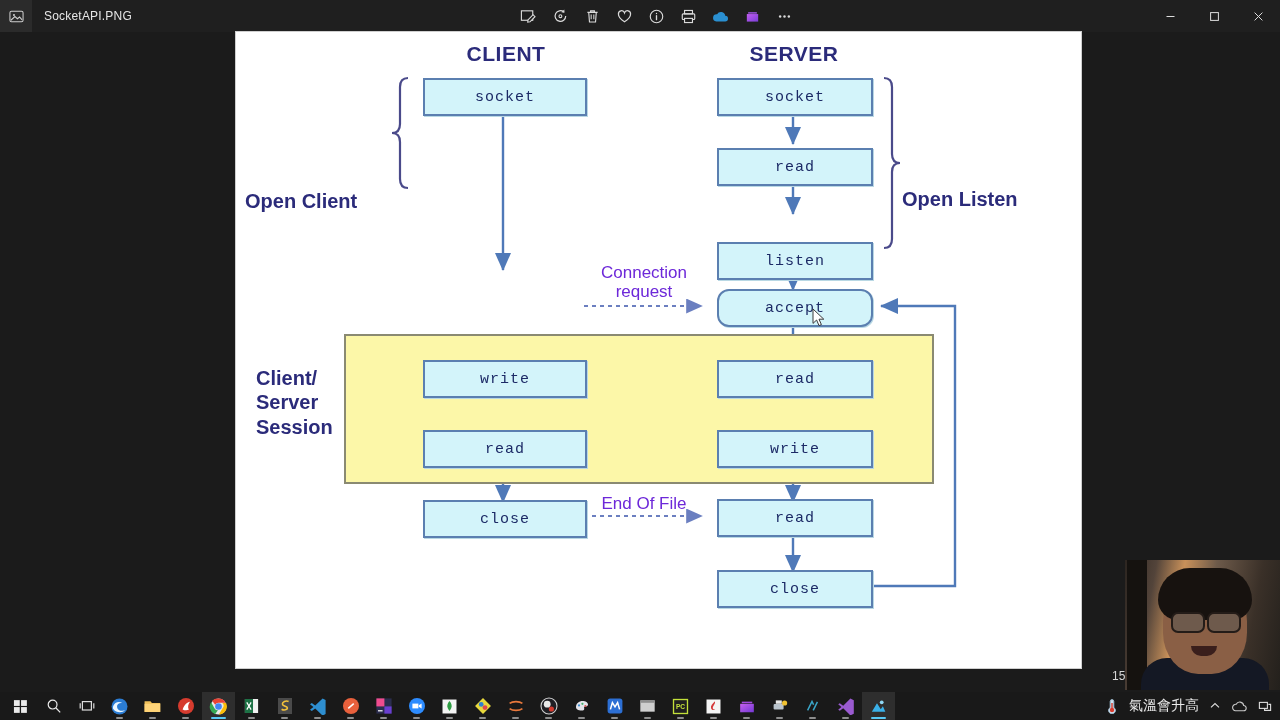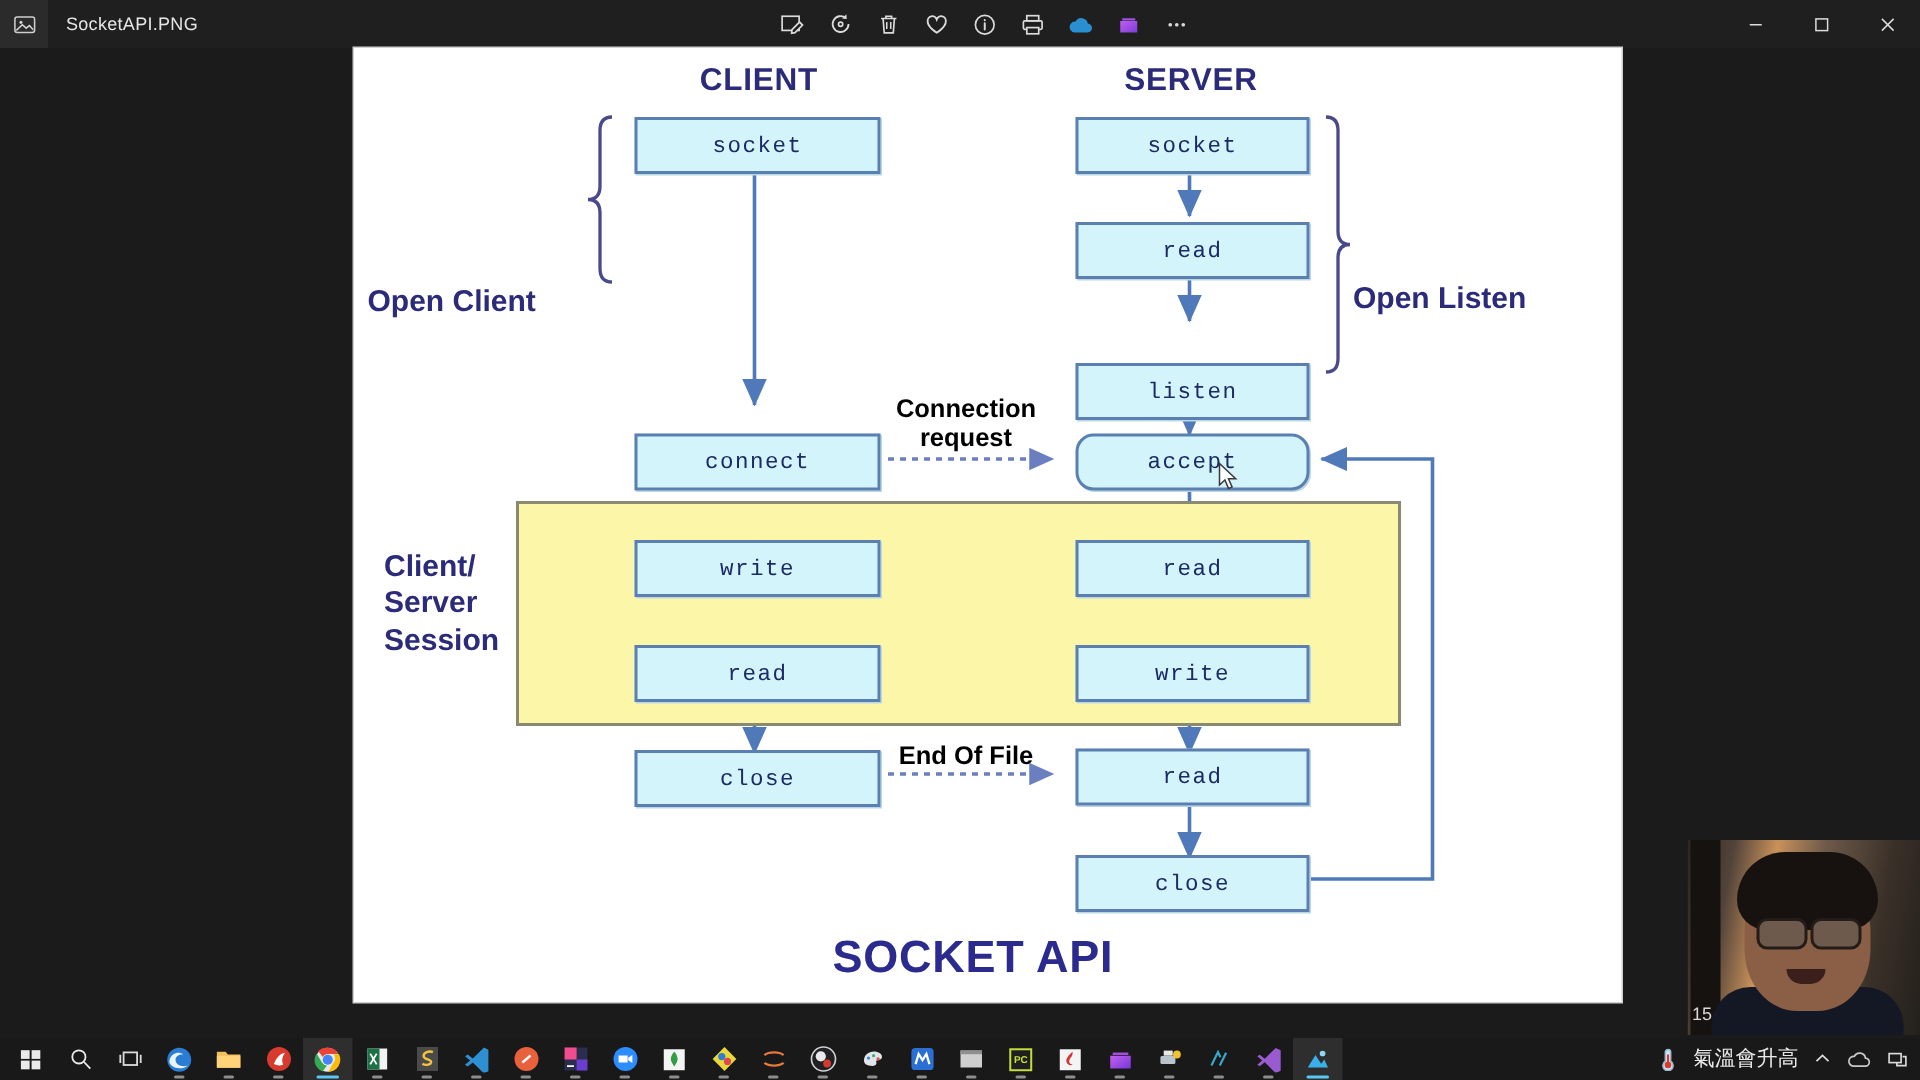--- a/index.html
+++ b/index.html
@@ -30,40 +30,40 @@
 
   
   .col-head{position:absolute;color:#2b2b7a;font-weight:bold;font-size:21px;letter-spacing:.5px;
     text-align:center;white-space:nowrap;}
   .nodebox{position:absolute;background:#d3f4fa;border:2px solid #5b7fb0;
     box-shadow:1px 1px 0 #b9d8e4;
     display:flex;align-items:center;justify-content:center;
     font-family:"Liberation Mono","DejaVu Sans Mono",monospace;
     font-weight:normal;font-size:15px;color:#1c2a66;letter-spacing:1px;}
   .grouplabel{position:absolute;color:#2b2b7a;font-weight:bold;font-size:20px;line-height:1.22;white-space:pre-line;}
-  .edgelabel{position:absolute;color:#000000;font-weight:bold;font-size:17px;line-height:1.1;text-align:center;white-space:pre-line;}
+  .edgelabel{position:absolute;color:#6d28d9;font-weight:normal;font-size:17px;line-height:1.1;text-align:center;white-space:pre-line;}
   .session-band{position:absolute;background:#fcf7a8;border:2px solid #8a8a72;}
   .title-bottom{position:absolute;color:#2b2b8f;font-weight:bold;font-size:30px;letter-spacing:.5px;white-space:nowrap;}
   svg.wires{position:absolute;left:0;top:0;width:809px;height:636px;pointer-events:none;}
 
   
   .cursor{position:absolute;width:14px;height:20px;}
 
   
   .webcam{position:absolute;left:1125px;top:560px;width:155px;height:130px;overflow:hidden;background:#20160f;}
   .wc-wall{position:absolute;left:0;top:0;width:155px;height:130px;
     background:linear-gradient(100deg,#2c2520 0%,#53443a 18%,#c9915a 34%,#6d5a4a 52%,#3a3028 78%,#23201c 100%);}
   .wc-door{position:absolute;left:2px;top:0;width:20px;height:130px;background:#15120f;}
   .wc-head{position:absolute;left:38px;top:16px;width:84px;height:98px;border-radius:46% 46% 42% 42%;
     background:#8a5f45;}
   .wc-hair{position:absolute;left:33px;top:8px;width:94px;height:52px;border-radius:48px 48px 30px 30px;background:#17120f;}
   .wc-body{position:absolute;left:16px;top:98px;width:128px;height:40px;border-radius:26px 26px 0 0;background:#141824;}
   .wc-glass{position:absolute;top:52px;width:30px;height:17px;border:2px solid #241c18;border-radius:7px;background:#6e5a4c;}
   .wc-mouth{position:absolute;left:66px;top:86px;width:26px;height:10px;border-radius:0 0 13px 13px;background:#3a1f1c;}
-  .framecount{position:absolute;left:1112px;top:669px;color:#d8d8d8;font-size:12px;margin-left:16px;}
+  .framecount{position:absolute;left:1112px;top:669px;color:#d8d8d8;font-size:12px;}
 
   
   .taskbar{position:absolute;left:0;top:692px;width:1280px;height:28px;background:#191919;}
   .tasks{position:absolute;left:4px;top:0;height:28px;display:flex;align-items:center;}
   .tk{width:33px;height:28px;display:flex;align-items:center;justify-content:center;position:relative;}
   .tk.active{background:#2e2e2e;}
   .tk.active::after{content:"";position:absolute;bottom:1px;left:9px;width:15px;height:2px;background:#57c8f5;border-radius:1px;}
   .tk.run::after{content:"";position:absolute;bottom:1px;left:13px;width:7px;height:2px;background:#8d8d8d;border-radius:1px;}
   .tray{position:absolute;right:0;top:0;height:28px;display:flex;align-items:center;gap:10px;padding-right:8px;}
   .tray .ti{display:flex;align-items:center;justify-content:center;color:#dcdcdc;font-size:11px;}
@@ -234,21 +234,20 @@
           <path d="M648 46 q8 0 8 9 v67 q0 9 8 9 q-8 0 -8 9 v67 q0 9 -8 9"></path>
         </g>
       </svg>
 
       <div class="col-head" style="left:200px;top:10px;width:140px;">CLIENT</div>
       <div class="col-head" style="left:488px;top:10px;width:140px;">SERVER</div>
 
       <div class="session-band" style="left:108px;top:302px;width:586px;height:146px;"></div>
 
       <div class="nodebox" style="left:187px;top:46px;width:160px;height:34px;">socket</div>
-      <div class="nodebox" style="left:187px;top:257px;width:160px;height:34px;">connect</div>
       <div class="nodebox" style="left:187px;top:328px;width:160px;height:34px;">write</div>
       <div class="nodebox" style="left:187px;top:398px;width:160px;height:34px;">read</div>
       <div class="nodebox" style="left:187px;top:468px;width:160px;height:34px;">close</div>
 
       <div class="nodebox" style="left:481px;top:46px;width:152px;height:34px;">socket</div>
       <div class="nodebox" style="left:481px;top:116px;width:152px;height:34px;">read</div>
       <div class="nodebox" style="left:481px;top:186px;width:152px;height:34px;margin-top:24px;">listen</div>
       <div class="nodebox" style="left:481px;top:257px;width:152px;height:34px;border-radius:12px;">accept</div>
       <div class="nodebox" style="left:481px;top:328px;width:152px;height:34px;">read</div>
       <div class="nodebox" style="left:481px;top:398px;width:152px;height:34px;">write</div>
@@ -258,21 +257,20 @@
       <div class="grouplabel" style="left:9px;top:157px;">Open Client</div>
       <div class="grouplabel" style="left:666px;top:155px;">Open Listen</div>
       <div class="grouplabel" style="left:20px;top:334px;">Client/
 Server
 Session</div>
 
       <div class="edgelabel" style="left:344px;top:232px;width:128px;">Connection
 request</div>
       <div class="edgelabel" style="left:340px;top:463px;width:136px;">End Of File</div>
 
-      <div class="title-bottom" style="left:319px;top:590px;">SOCKET API</div>
 
       <div class="cursor" style="left:576px;top:276px;">
         <svg width="14" height="20" viewBox="0 0 14 20">
           <path d="M1 1 L1 15.4 L4.6 12 L7 17.6 L9.4 16.6 L7 11.2 L11.8 11.2 z" fill="#ffffff" stroke="#3a3a3a" stroke-width="1"></path>
         </svg>
       </div>
     </div>
   </div>
 
   <div class="webcam">

